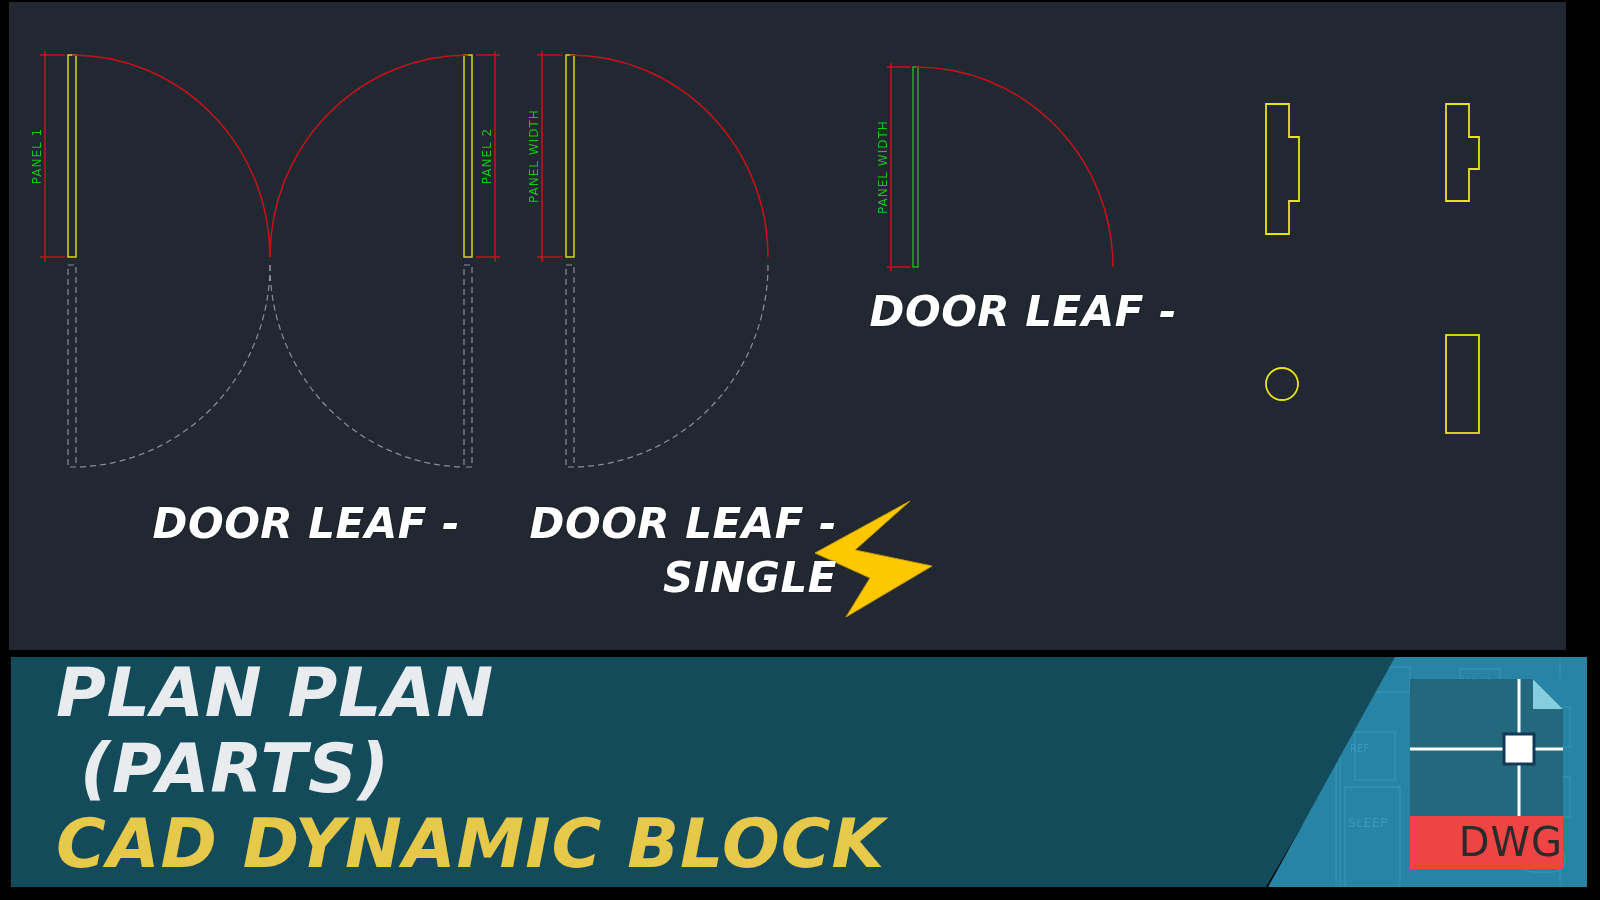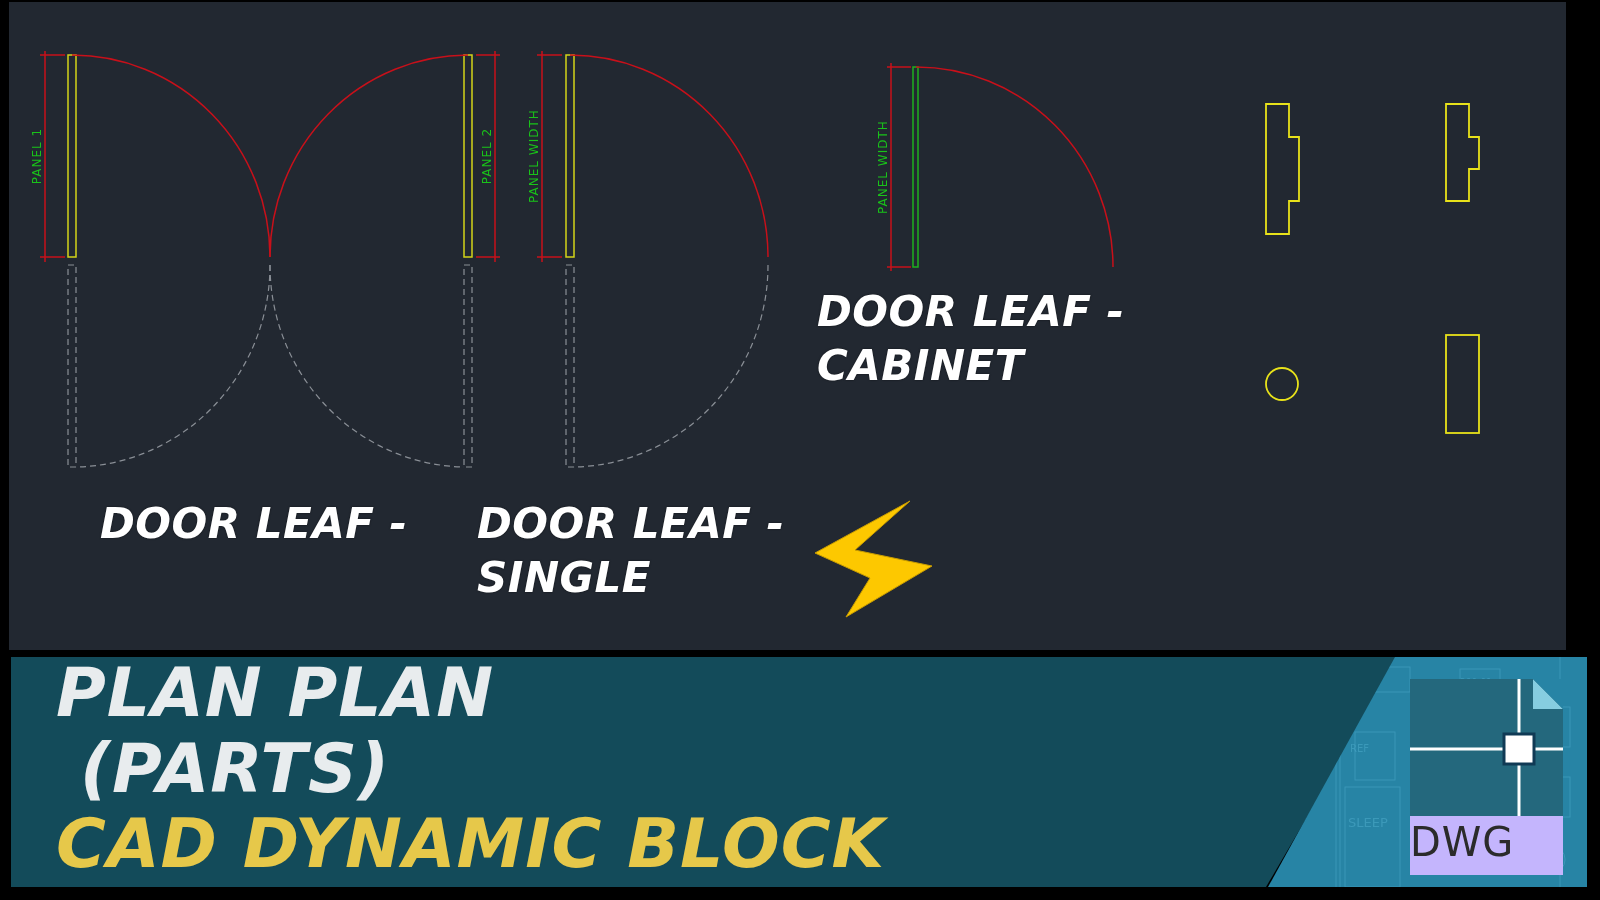--- a/index.html
+++ b/index.html
@@ -7,21 +7,21 @@
     width: 1600px; height: 900px; background: #000000; position: relative; overflow: hidden;
     font-family: "DejaVu Sans", sans-serif;
   }
   .canvas {
     position: absolute; left: 9px; top: 2px; width: 1557px; height: 648px;
     background: #222831;
   }
   .canvas svg { position: absolute; left: 0; top: 0; }
   .label {
     position: absolute; color: #ffffff; font-weight: bold; font-style: italic;
-    font-size: 42px; line-height: 54px; text-align: left; letter-spacing: 0.5px;
+    font-size: 42px; line-height: 54px; text-align: right; letter-spacing: 0.5px;
     font-family: "DejaVu Sans", sans-serif;
     text-shadow: 0 0 2px rgba(0,0,0,0.6);
   }
   .banner {
     position: absolute; left: 11px; top: 657px; width: 1576px; height: 230px;
     background: #134b5a;
     clip-path: polygon(0 0, 1390px 0, 1255px 230px, 0 230px);
   }
   .banner-right {
     position: absolute; left: 1260px; top: 657px; width: 327px; height: 230px;
@@ -35,23 +35,23 @@
     letter-spacing: 1px; white-space: nowrap;
   }
   .t1 { top: 655px; color: #e8ecee; }
   .t2 { top: 731px; color: #e8ecee; margin-left: 24px; }
   .t3 { top: 806px; color: #e6c84a; font-style: italic; }
   .dwg-card {
     position: absolute; left: 1410px; top: 679px; width: 153px; height: 190px;
     background: #24687d;
   }
   .dwg-badge {
-    position: absolute; left: 1410px; top: 816px; width: 153px; height: 59px;
-    background: #c4b5fd; color: #2b2b2b; font-family: "DejaVu Sans", sans-serif;
-    font-size: 40px; font-weight: normal; text-align: left; line-height: 53px; letter-spacing: 1px;
+    position: absolute; left: 1410px; top: 816px; width: 153px; height: 53px;
+    background: #ef4444; color: #2b2b2b; font-family: "DejaVu Sans", sans-serif;
+    font-size: 40px; font-weight: normal; text-align: right; line-height: 53px; letter-spacing: 1px;
   }
 </style>
 </head>
 <body>
 
 <div class="canvas">
   <svg width="1557" height="648" viewBox="9 2 1557 648">
 
     <g>
 
@@ -111,21 +111,20 @@
 
   <div class="label" style="left:91px; top:495px; width:360px;">
     <div>DOOR LEAF -</div>
   </div>
   <div class="label" style="left:468px; top:495px; width:360px;">
     <div>DOOR LEAF -</div>
     <div>SINGLE</div>
   </div>
   <div class="label" style="left:808px; top:283px; width:360px;">
     <div>DOOR LEAF -</div>
-    <div>CABINET</div>
   </div>
 </div>
 
 <div class="banner"></div>
 <div class="banner-right">
   <svg width="327" height="230">
     <g stroke="#4aa7c7" stroke-width="1" fill="none" opacity="0.55">
       <rect x="200" y="12" width="40" height="22"></rect>
       <rect x="100" y="10" width="50" height="25"></rect>
       <rect x="95" y="75" width="40" height="48"></rect>

